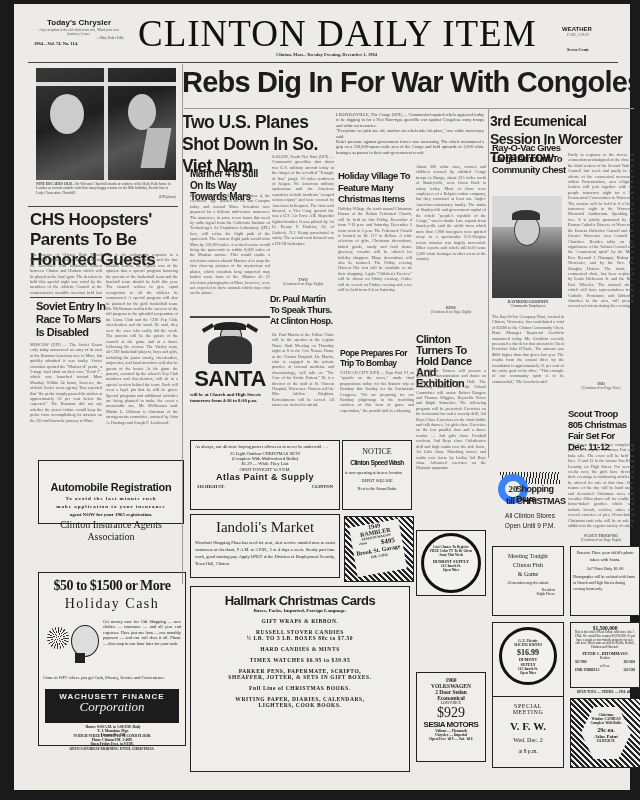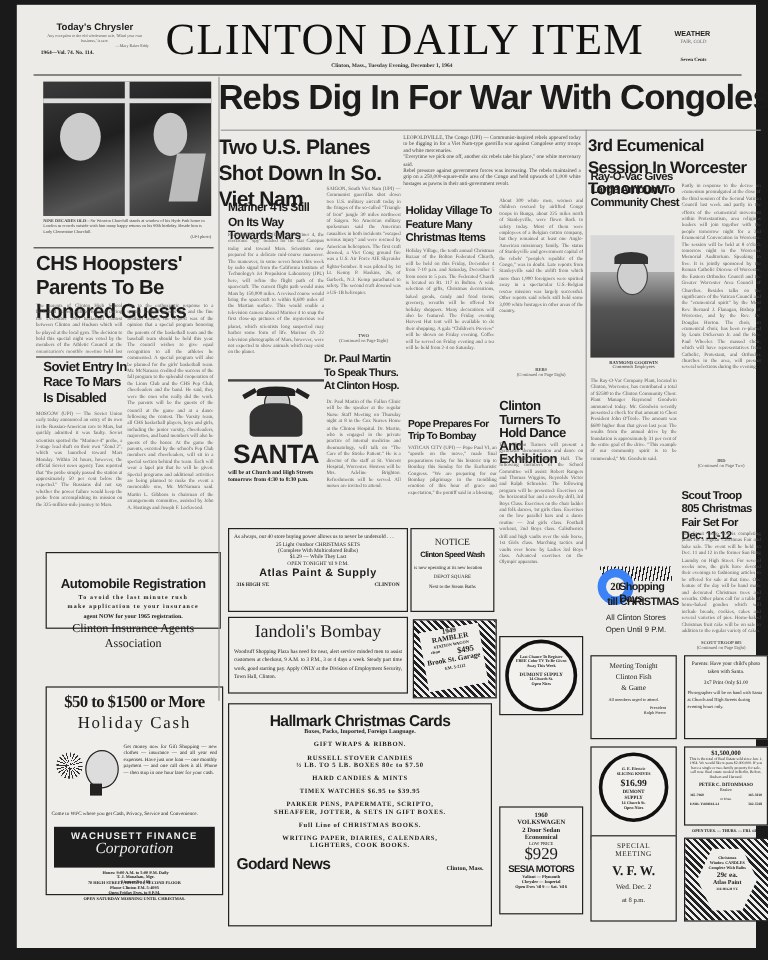--- a/index.html
+++ b/index.html
@@ -173,21 +173,21 @@
 
   <div class="box center" style="left:328px;top:436px;width:70px;height:70px;">
     <div style="font-size:8px;margin-top:6px;">NOTICE</div>
     <div class="cond" style="font-size:6.5px;margin-top:3px;">Clinton Speed Wash</div>
     <div style="font-size:4px;line-height:5.5px;margin-top:4px;text-align:left;padding-left:2px;">is now operating at its new location</div>
     <div style="font-size:4.2px;margin-top:2px;">DEPOT SQUARE</div>
     <div style="font-size:4px;margin-top:3px;">Next to the Steam Baths</div>
   </div>
 
   <div class="box" style="left:176px;top:510px;width:150px;height:64px;">
-    <div class="serif center" style="font-size:15px;margin-top:4px;">Iandoli's Bombay</div>
+    <div class="serif center" style="font-size:15px;margin-top:4px;">Iandoli's Market</div>
     <div style="font-size:4.4px;line-height:7px;padding:3px 4px;text-align:justify;">Woodruff Shopping Plaza has need for neat, alert service minded men to assist customers at checkout, 9 A.M. to 3 P.M., 3 or 4 days a week. Steady part time work, good starting pay. Apply ONLY at the Division of Employment Security, Town Hall, Clinton.</div>
   </div>
 
   <div class="abs stripe" style="left:330px;top:512px;width:68px;height:64px;border:1px solid #222;">
     <div class="abs center" style="left:8px;top:6px;width:50px;height:50px;background:#efeeea;transform:rotate(-10deg);font-weight:bold;">
       <div style="font-size:6px;">1949</div>
       <div style="font-size:6px;line-height:6px;">RAMBLER</div>
       <div style="font-size:3.5px;">STATION WAGON</div>
       <div style="display:flex;justify-content:space-around;font-size:3.5px;">
           <span>clean</span>
@@ -244,24 +244,20 @@
     <div style="font-size:5.5px;font-weight:bold;margin-top:5px;letter-spacing:0.6px;">GIFT WRAPS &amp; RIBBON.</div>
     <div style="font-size:5.5px;font-weight:bold;margin-top:5px;letter-spacing:0.6px;">RUSSELL STOVER CANDIES</div>
     <div style="font-size:5.5px;font-weight:bold;letter-spacing:0.6px;">½ LB. TO 5 LB. BOXES 80c to $7.50</div>
     <div style="font-size:5.5px;font-weight:bold;margin-top:5px;letter-spacing:0.6px;">HARD CANDIES &amp; MINTS</div>
     <div style="font-size:5.5px;font-weight:bold;margin-top:5px;letter-spacing:0.6px;">TIMEX WATCHES $6.95 to $39.95</div>
     <div style="font-size:5.5px;font-weight:bold;margin-top:5px;letter-spacing:0.6px;">PARKER PENS, PAPERMATE, SCRIPTO,</div>
     <div style="font-size:5.5px;font-weight:bold;letter-spacing:0.6px;">SHEAFFER, JOTTER, &amp; SETS IN GIFT BOXES.</div>
     <div style="font-size:5.5px;font-weight:bold;margin-top:5px;letter-spacing:0.6px;">Full Line of CHRISTMAS BOOKS.</div>
     <div style="font-size:5.5px;font-weight:bold;margin-top:5px;letter-spacing:0.6px;">WRITING PAPER, DIARIES, CALENDARS,</div>
     <div style="font-size:5.5px;font-weight:bold;letter-spacing:0.6px;">LIGHTERS, COOK BOOKS.</div>
-    <div style="display:flex;justify-content:space-between;align-items:flex-end;padding:4px 6px 0;">
-      <span class="cond" style="font-size:13px;">Godard News</span>
-      <span style="font-size:5px;font-weight:bold;">Clinton, Mass.</span>
-    </div>
   </div>
 
 
   <div class="box center" style="left:402px;top:668px;width:70px;height:90px;">
     <div style="font-size:5.5px;font-weight:bold;margin-top:4px;">1960</div>
     <div style="font-size:5.5px;font-weight:bold;">VOLKSWAGEN</div>
     <div style="font-size:5.5px;font-weight:bold;">2 Door Sedan</div>
     <div style="font-size:5.5px;font-weight:bold;">Economical</div>
     <div style="font-size:3.8px;">LOW PRICE</div>
     <div style="font-size:14px;line-height:15px;">$929</div>

